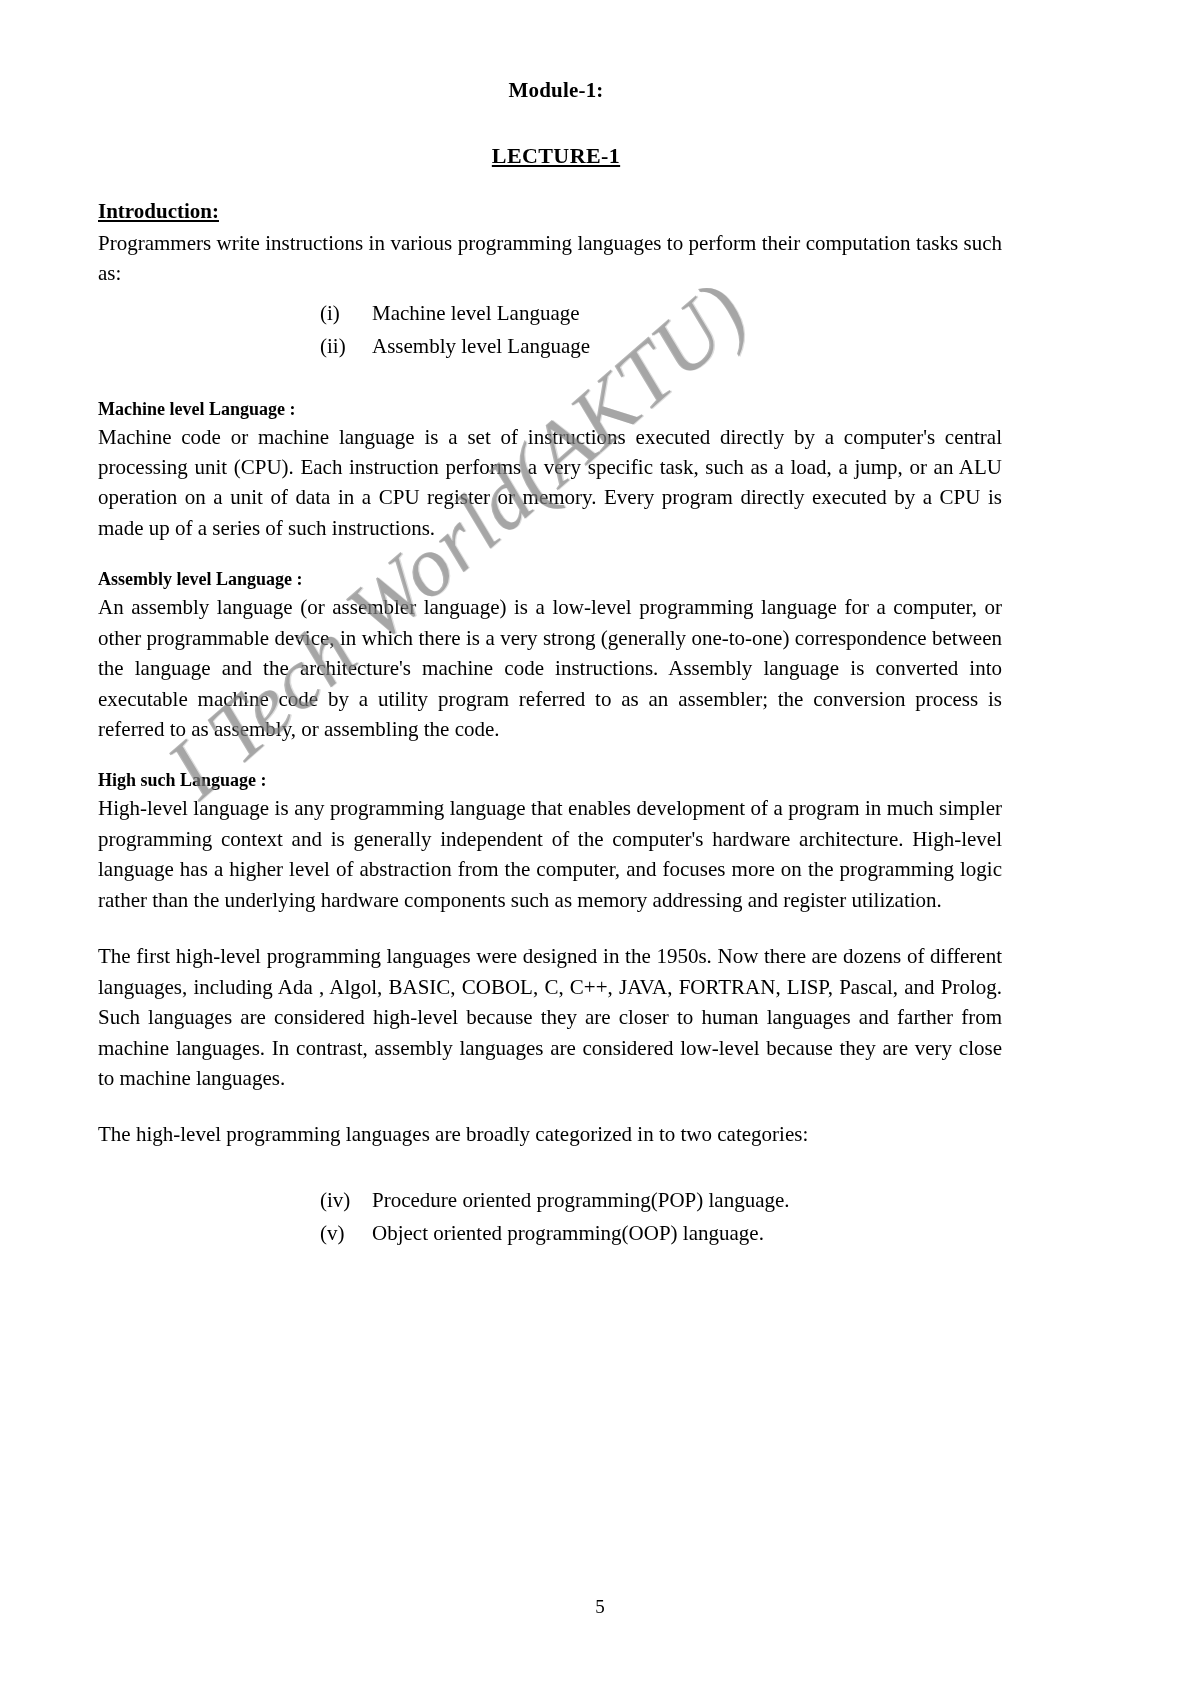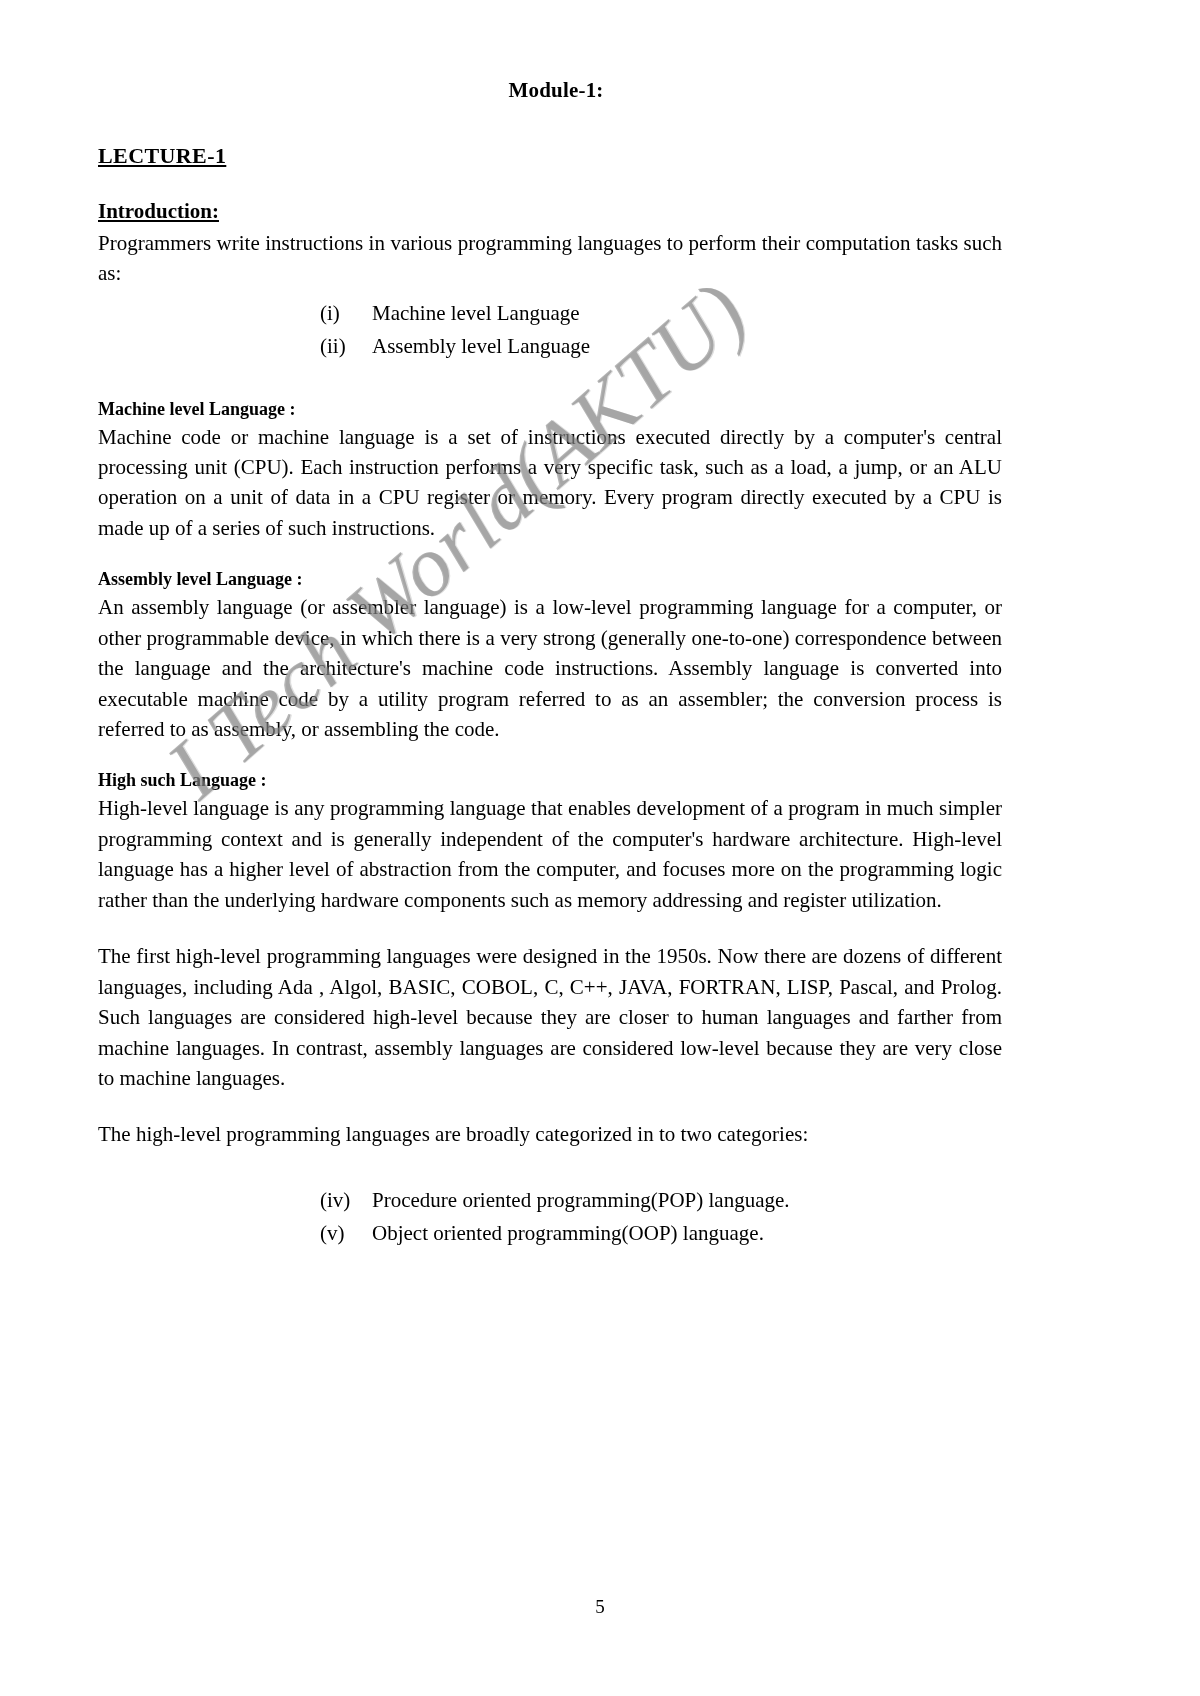--- a/index.html
+++ b/index.html
@@ -23,20 +23,21 @@
     width: 916px;
   }
   .doc-title {
     text-align: center;
     font-weight: bold;
     font-size: 21px;
     letter-spacing: 0.2px;
     margin: 0 0 40px 0;
   }
   .lecture-title {
+    text-align: center;
     font-weight: bold;
     font-size: 22px;
     text-decoration: underline;
     letter-spacing: 0.4px;
     margin: 0 0 30px 0;
   }
   .section-head {
     font-weight: bold;
     font-size: 21px;
     font-family: Liberation Serif, serif;

